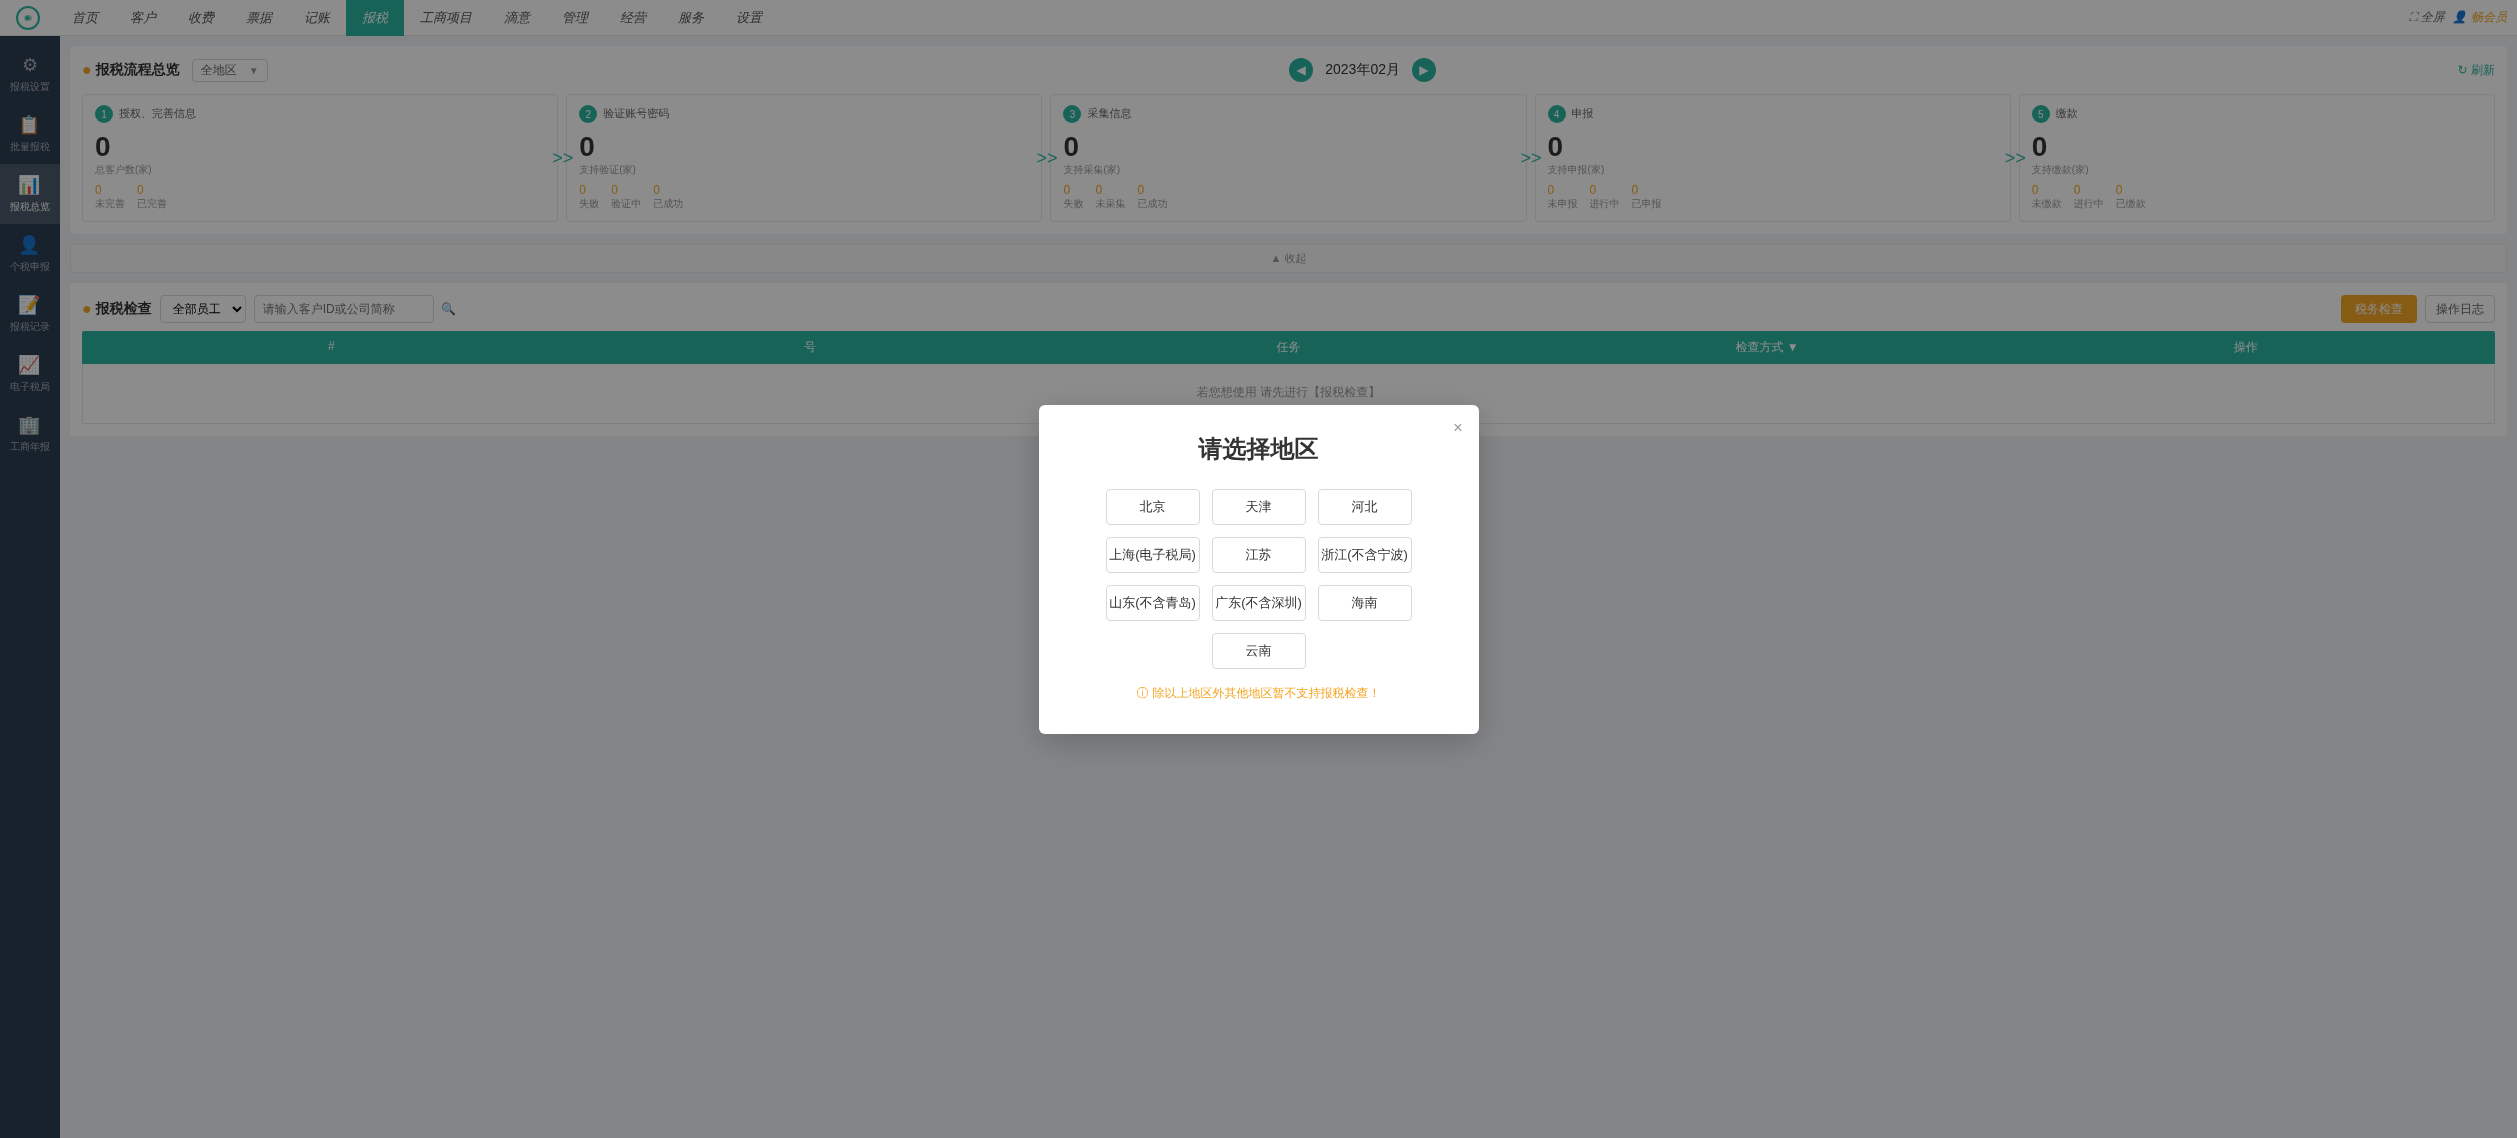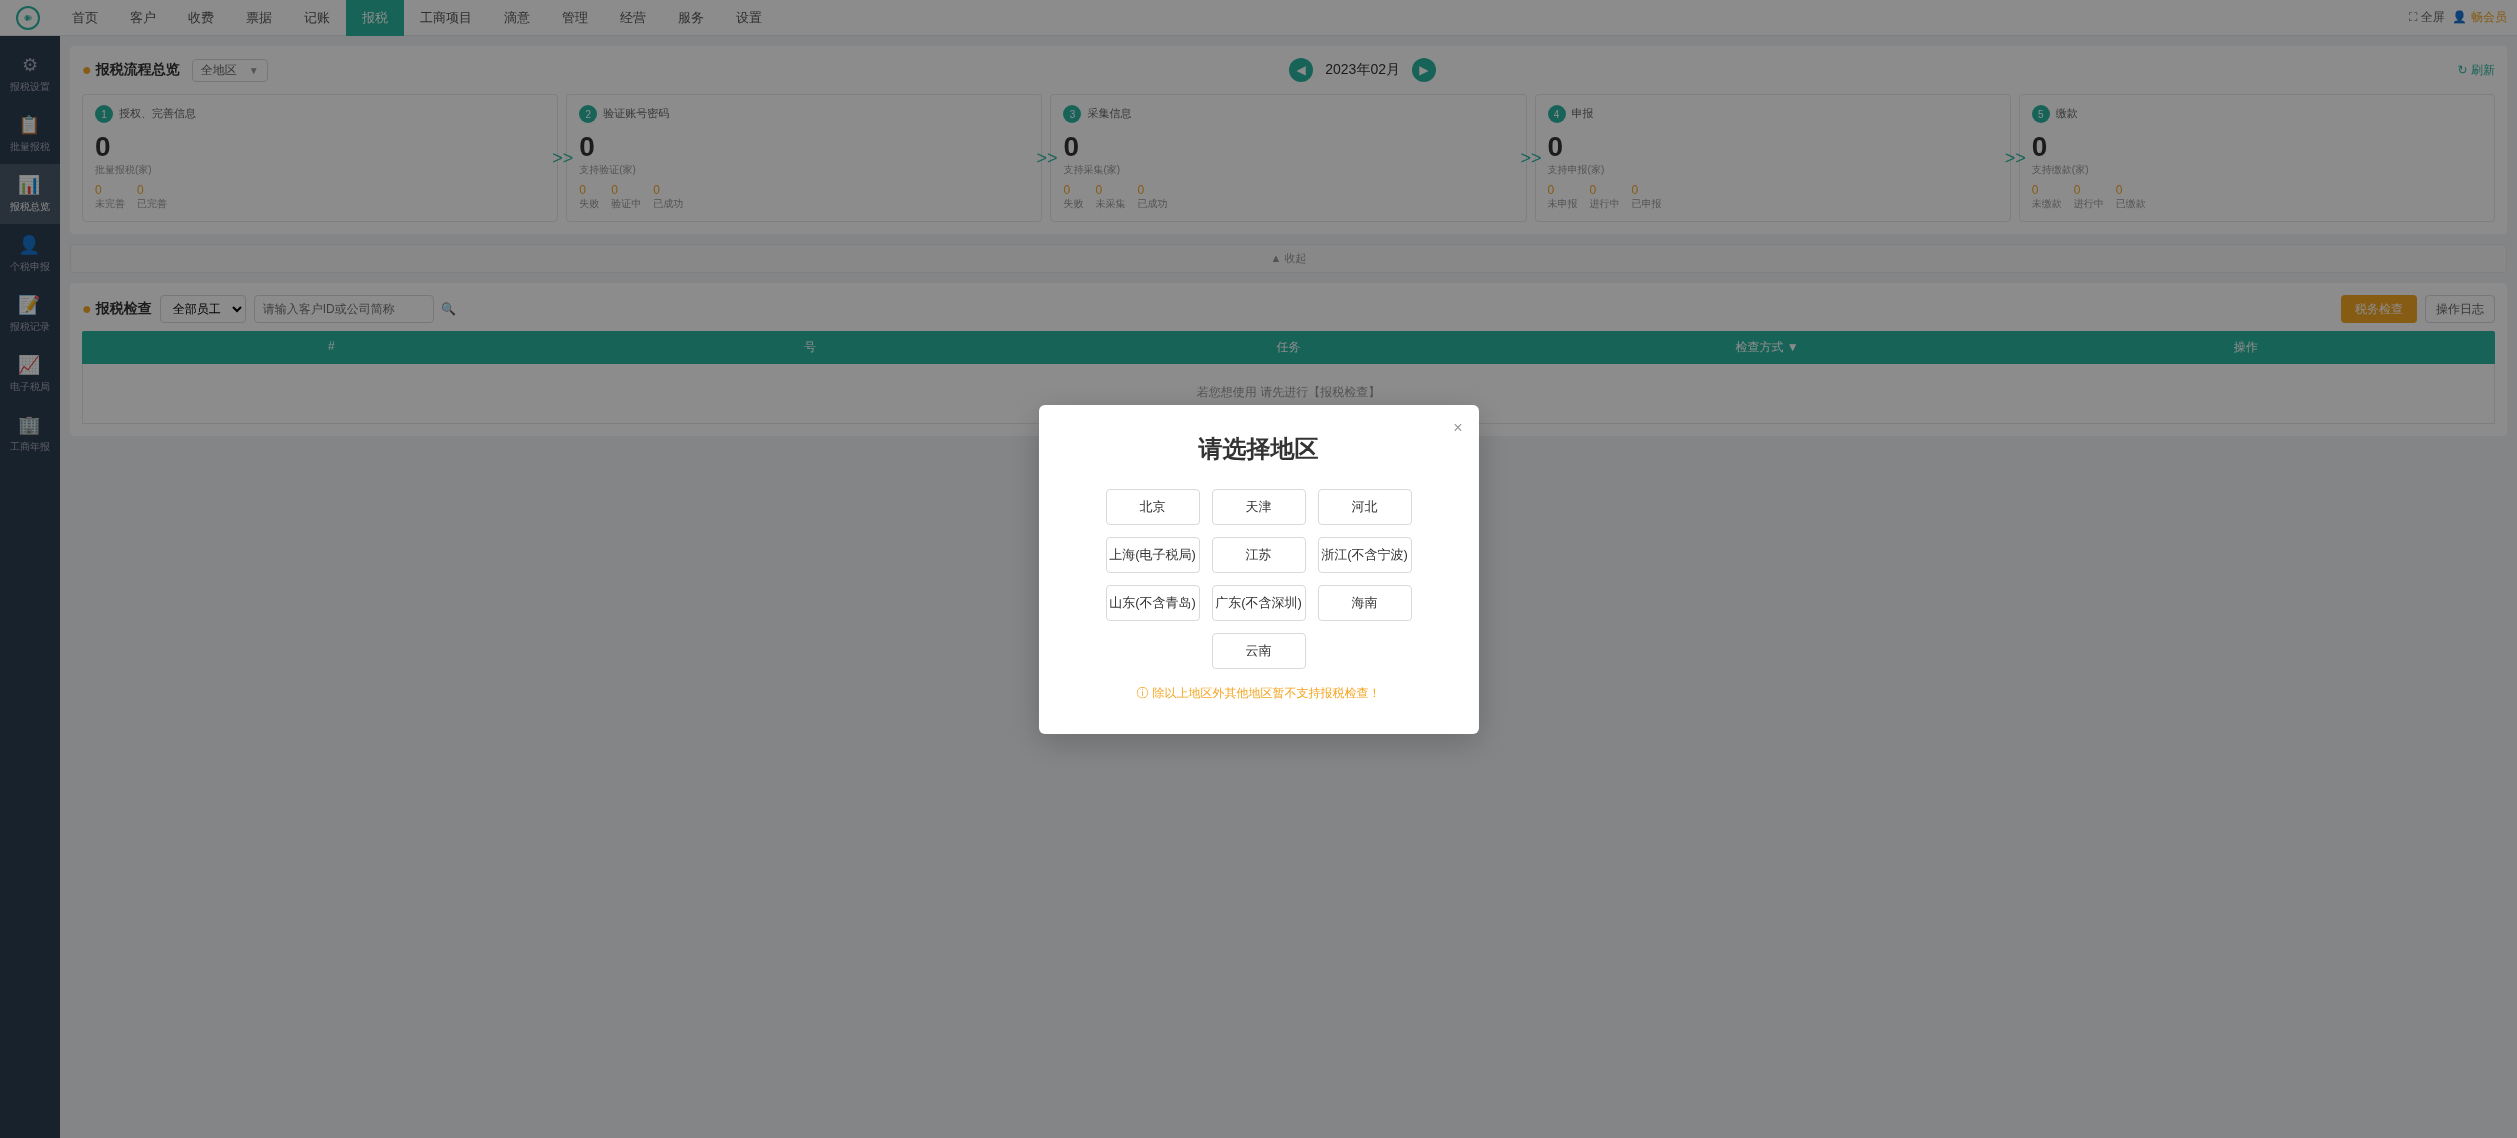--- a/index.html
+++ b/index.html
@@ -8,20 +8,21 @@
     
     .top-nav {
       height: 36px;
       background: #fff;
       display: flex;
       align-items: center;
       border-bottom: 1px solid #e8e8e8;
       padding: 0 10px;
       position: relative;
       z-index: 10;
+      font-style: italic;
     }
     .top-nav-logo {
       width: 36px;
       height: 36px;
       display: flex;
       align-items: center;
       justify-content: center;
       margin-right: 10px;
     }
     .top-nav-logo svg { width: 24px; height: 24px; }
@@ -433,21 +434,21 @@
         </div>
       </div>
 
       <div class="flow-steps" id="flow-steps">
           <div class="flow-step">
     <div style="display:flex; align-items:center; gap:6px; margin-bottom:4px;">
       <div class="step-num">1</div>
       <span class="step-title">授权、完善信息</span>
     </div>
     <div class="step-count">0</div>
-    <div class="step-sub">批量报税(家)</div>
+    <div class="step-sub">总客户数(家)</div>
     <div class="step-stats">
               <div class="stat-item"><span class="val">0</span><br>未完善</div>
               <div class="stat-item"><span class="val">0</span><br>已完善</div>
             </div>
     <div class="step-arrow">&gt;&gt;</div>
   </div>
           <div class="flow-step">
     <div style="display:flex; align-items:center; gap:6px; margin-bottom:4px;">
       <div class="step-num">2</div>
       <span class="step-title">验证账号密码</span>

